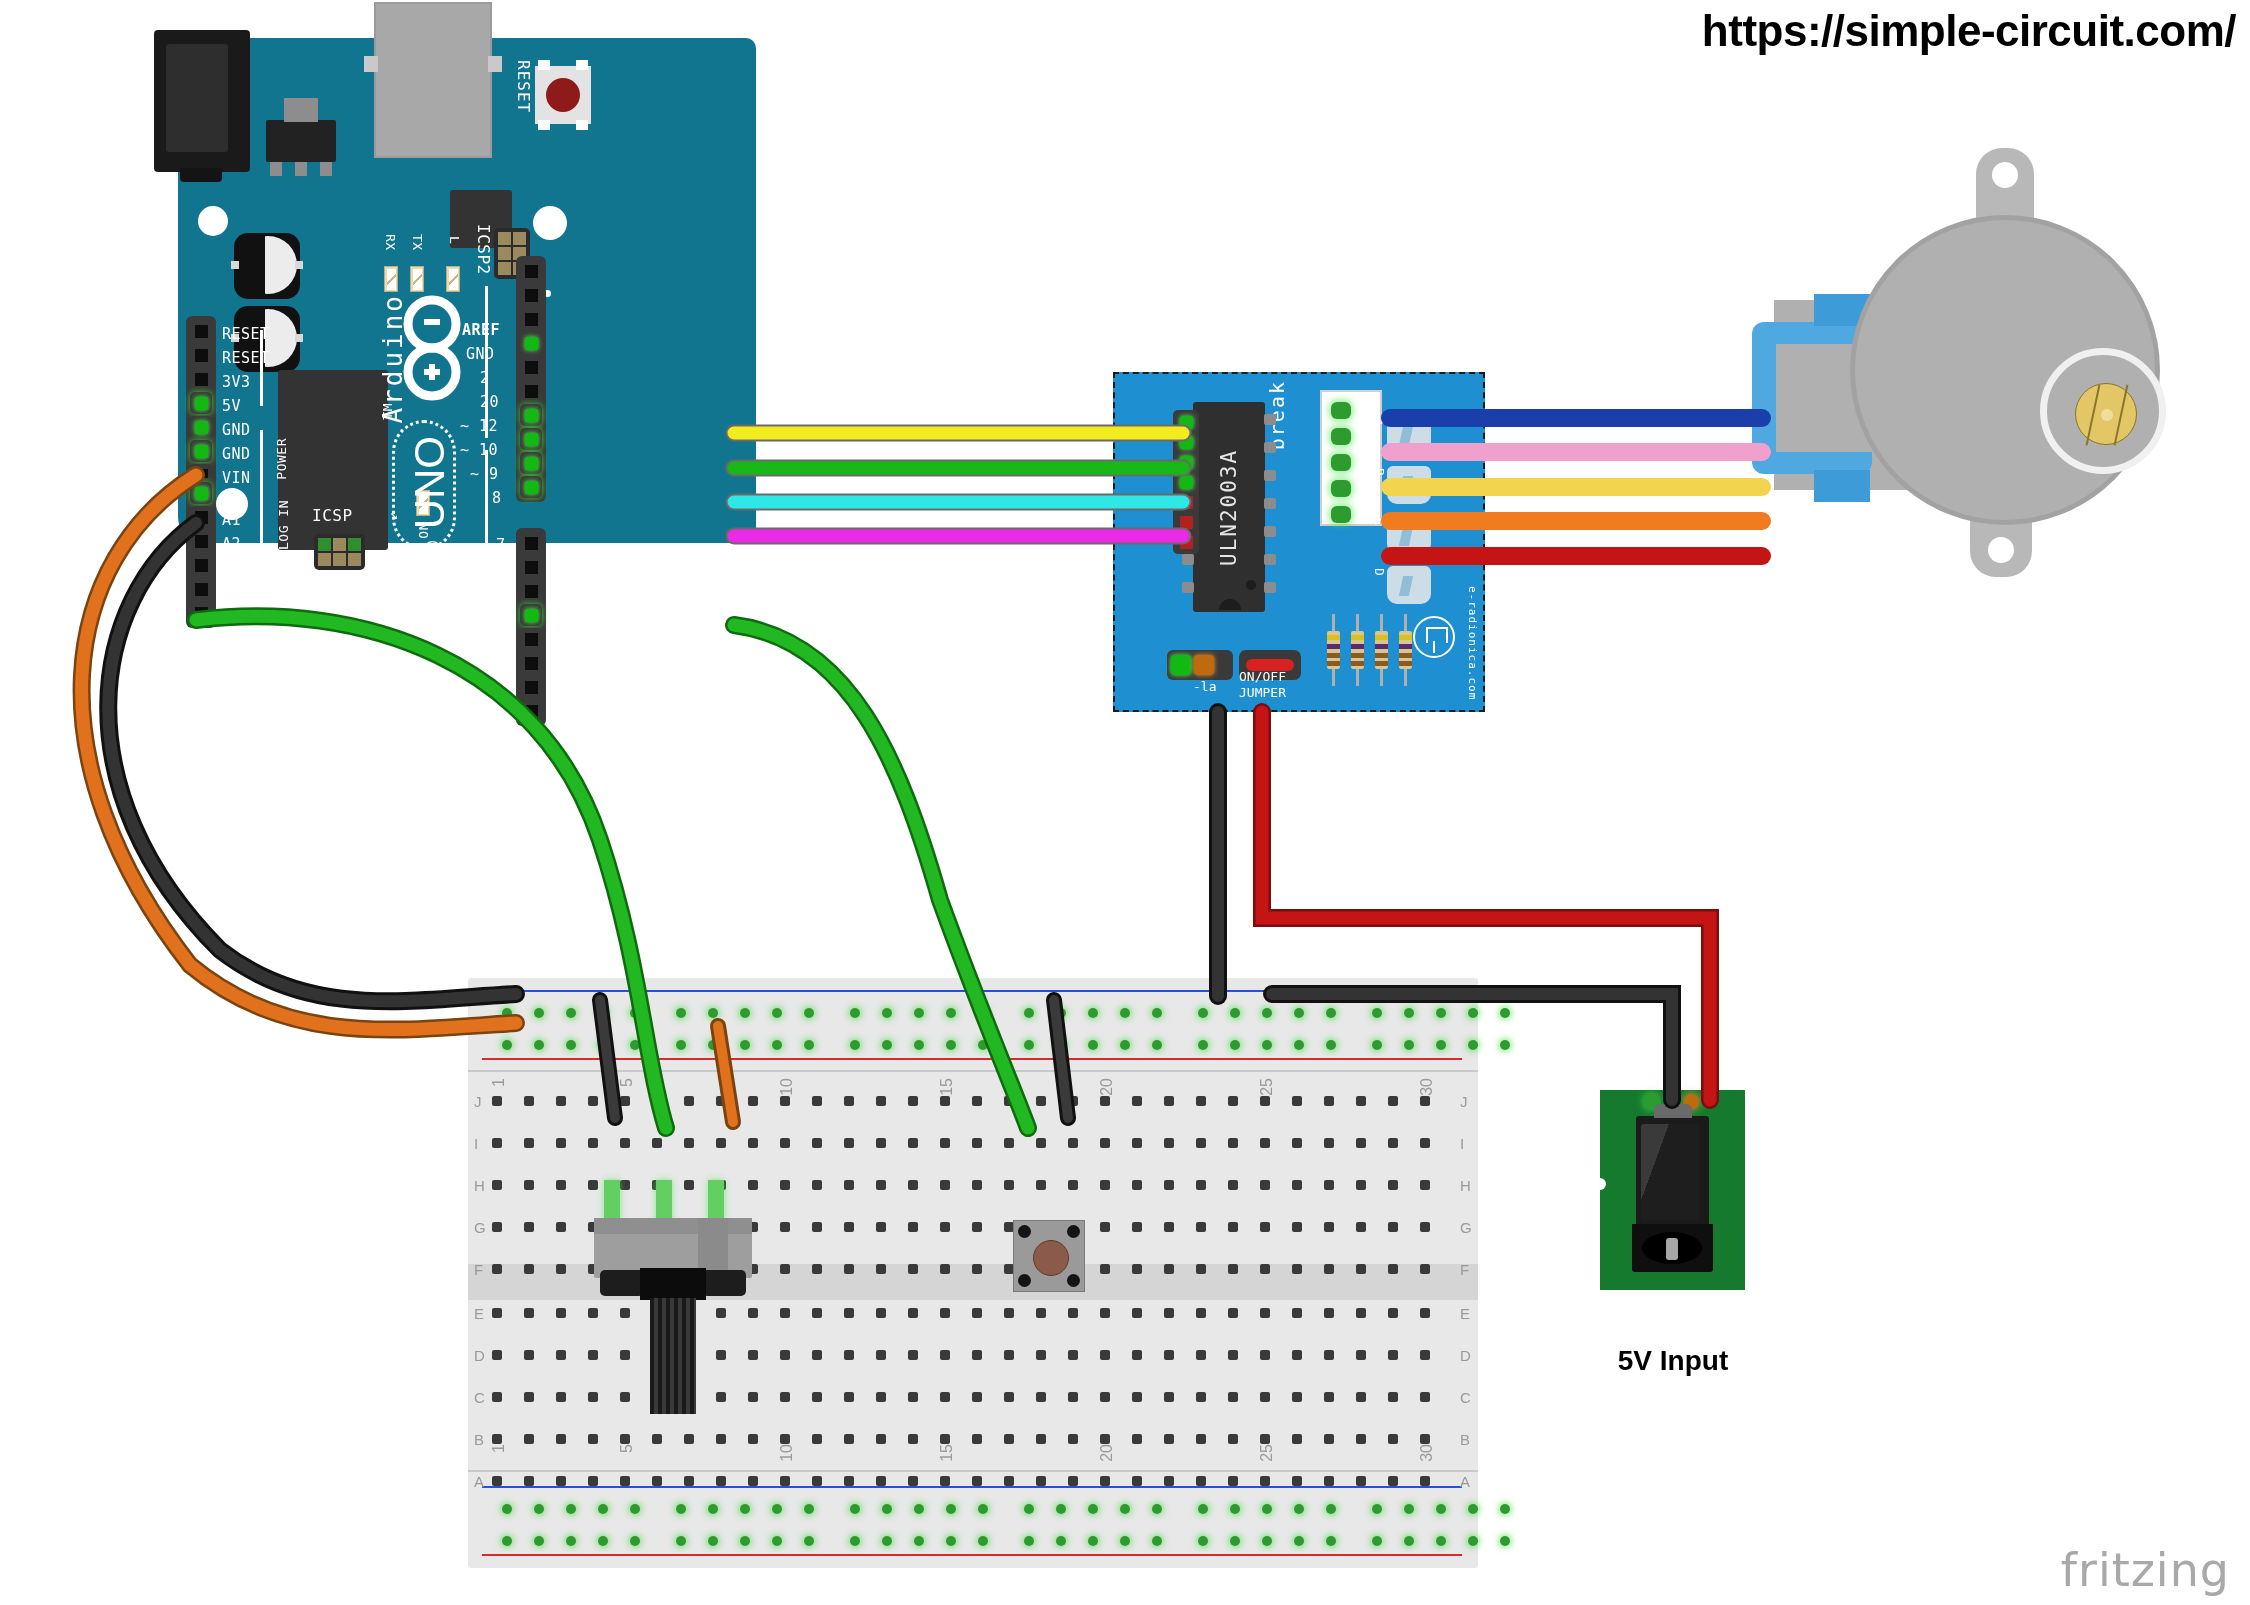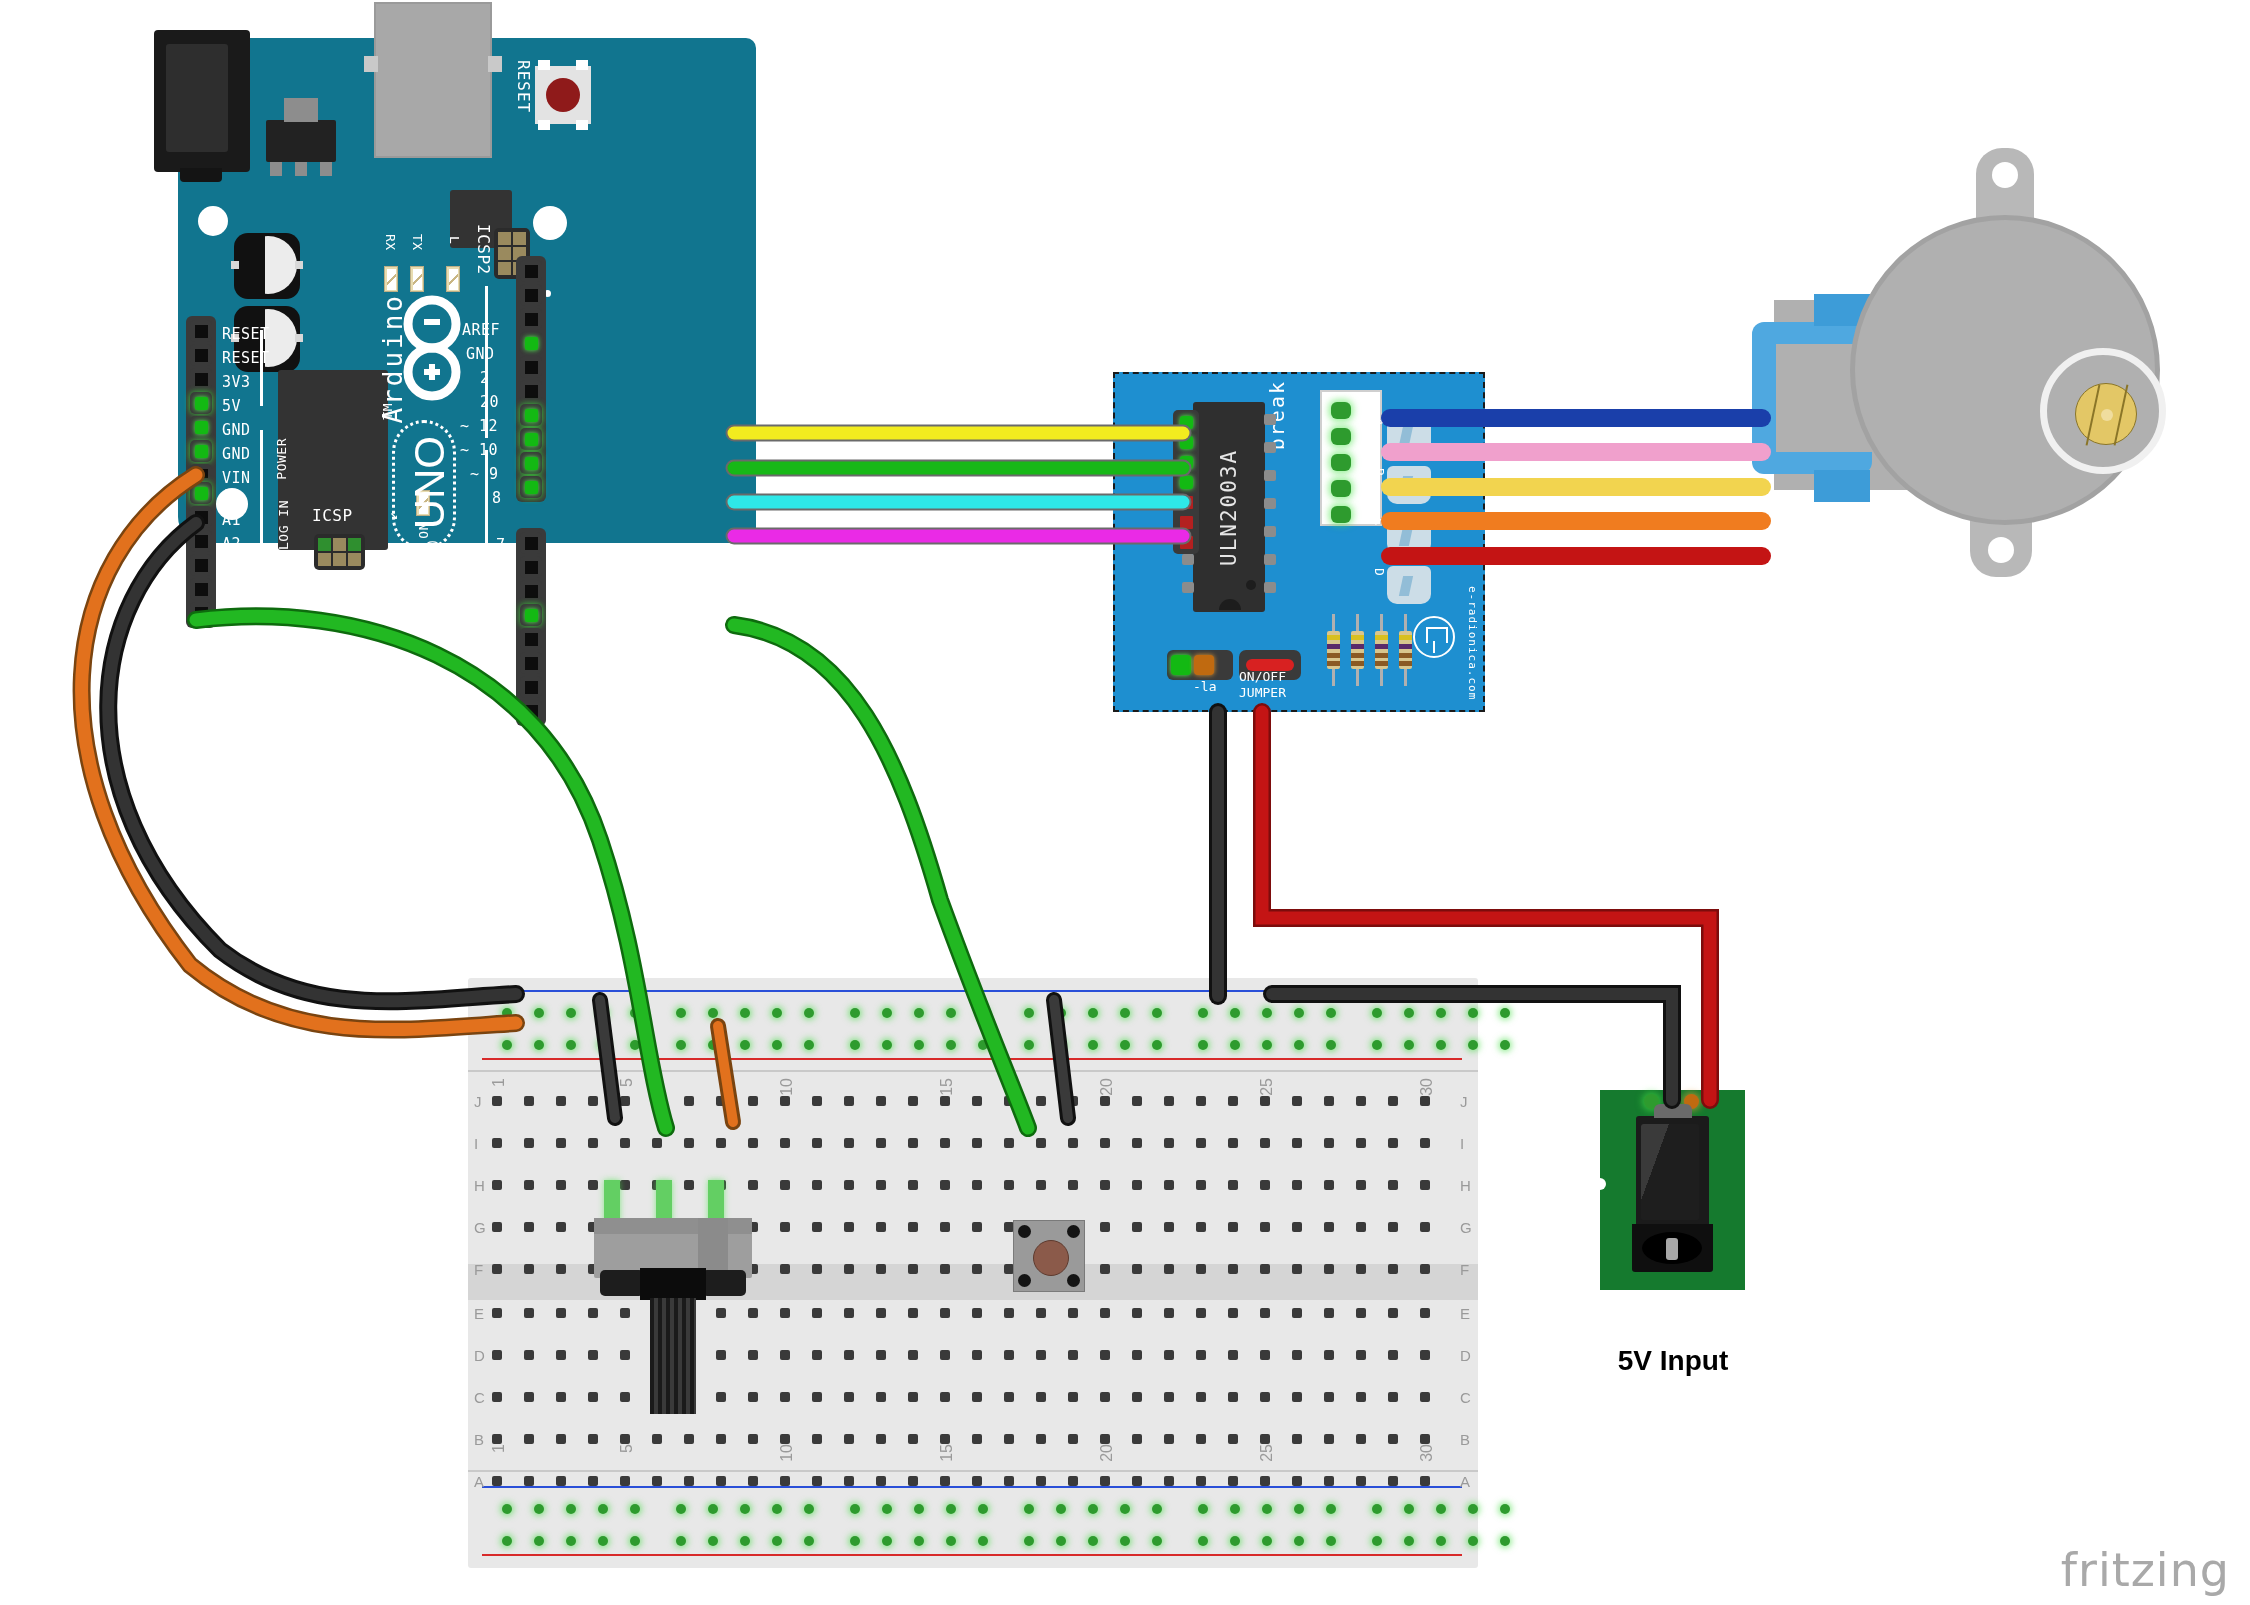--- a/index.html
+++ b/index.html
@@ -355,20 +355,21 @@
   #btn-sw .p {position:absolute; width:13px; height:13px; background:#141414; border-radius:50%;}
 
   
   #wires {position:absolute; left:0; top:0; width:2250px; height:1605px; pointer-events:none;}
 </style>
 </head>
 <body>
 
 <div id="stage">
 
+  <div id="site-url">https://simple-circuit.com/</div>
 
   <div id="arduino">
 
     <div id="dc-jack"></div>
     <div id="usb-jack">
       <div class="tab-l"></div>
       <div class="tab-r"></div>
     </div>
 
     <div id="reset-btn">
@@ -544,21 +545,21 @@
       <div class="sock live lit">
           <i></i>
         </div>
       <div class="sock live lit">
           <i></i>
         </div>
       <div class="sock live lit">
           <i></i>
         </div>
     </div>
-    <div class="lbl" style="left:284px; top:283px;">AREF</div>
+    <div class="lbl" style="left:284px; top:283px;font-weight:bold;">AREF</div>
     <div class="lbl" style="left:288px; top:307px;">GND</div>
     <div class="lbl" style="left:302px; top:331px;">2</div>
     <div class="lbl" style="left:302px; top:355px;">20</div>
     <div class="lbl" style="left:282px; top:379px;">~ 12</div>
     <div class="lbl" style="left:282px; top:403px;">~ 10</div>
     <div class="lbl" style="left:292px; top:427px;">~ 9</div>
     <div class="lbl" style="left:314px; top:451px;">8</div>
 
     <div class="hdr" style="left:338px; top:490px; width:30px;">
       <div class="sock">

